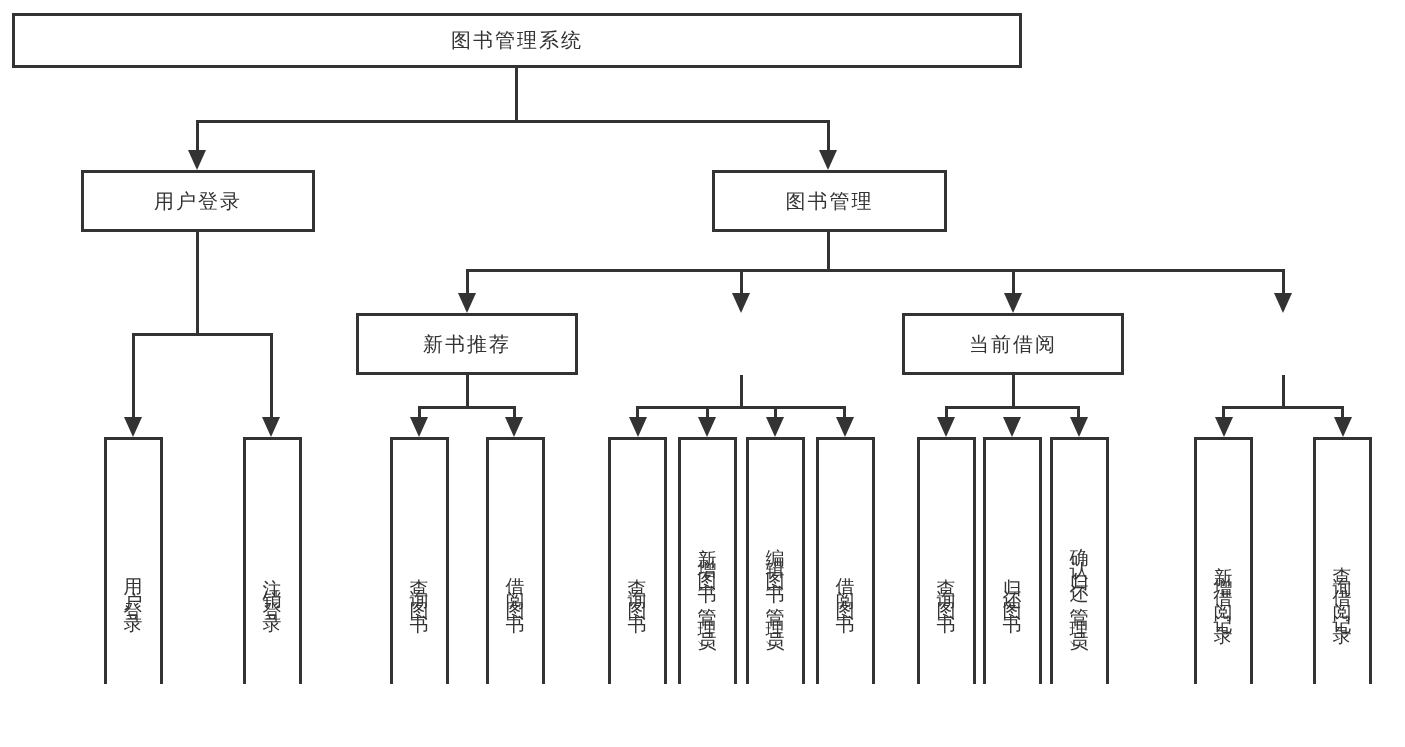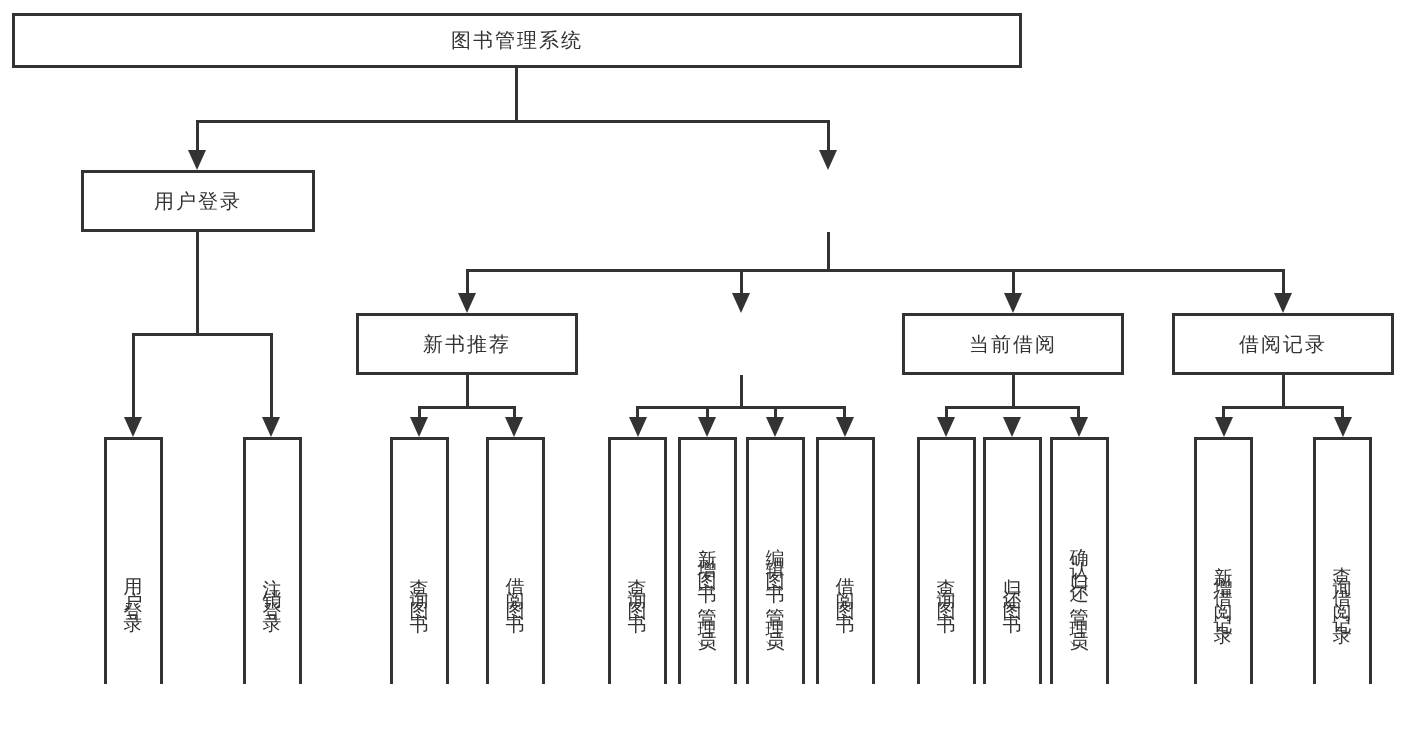--- a/index.html
+++ b/index.html
@@ -39,20 +39,23 @@
   <div class="vline" style="left:515px;top:68px;height:55px;"></div>
   <div class="hline" style="left:196px;top:120px;width:634px;"></div>
   <div class="vline" style="left:196px;top:120px;height:32px;"></div>
   <div class="vline" style="left:827px;top:120px;height:32px;"></div>
   <div class="arrow" style="left:188px;top:150px;"></div>
   <div class="arrow" style="left:819px;top:150px;"></div>
 
   <div class="hbox" style="left:81px;top:170px;width:234px;height:62px;">
     <span>用户登录</span>
   </div>
+  <div class="hbox" style="left:712px;top:170px;width:235px;height:62px;">
+    <span>图书管理</span>
+  </div>
 
   <div class="vline" style="left:196px;top:232px;height:104px;"></div>
   <div class="hline" style="left:132px;top:333px;width:141px;"></div>
   <div class="vline" style="left:132px;top:333px;height:86px;"></div>
   <div class="vline" style="left:270px;top:333px;height:86px;"></div>
   <div class="arrow" style="left:124px;top:417px;"></div>
   <div class="arrow" style="left:262px;top:417px;"></div>
 
   <div class="vline" style="left:827px;top:232px;height:40px;"></div>
   <div class="hline" style="left:466px;top:269px;width:818px;"></div>
@@ -63,23 +66,20 @@
   <div class="arrow" style="left:458px;top:293px;"></div>
   <div class="arrow" style="left:732px;top:293px;"></div>
   <div class="arrow" style="left:1004px;top:293px;"></div>
   <div class="arrow" style="left:1274px;top:293px;"></div>
 
   <div class="hbox" style="left:356px;top:313px;width:222px;height:62px;justify-content:center;">
     <span>新书推荐</span>
   </div>
   <div class="hbox" style="left:902px;top:313px;width:222px;height:62px;text-align:right;">
     <span>当前借阅</span>
-  </div>
-  <div class="hbox" style="left:1172px;top:313px;width:222px;height:62px;">
-    <span>借阅记录</span>
   </div>
 
   <div class="vline" style="left:466px;top:375px;height:34px;"></div>
   <div class="vline" style="left:740px;top:375px;height:34px;"></div>
   <div class="vline" style="left:1012px;top:375px;height:34px;"></div>
   <div class="vline" style="left:1282px;top:375px;height:34px;"></div>
 
   <div class="hline" style="left:418px;top:406px;width:98px;"></div>
   <div class="vline" style="left:418px;top:406px;height:13px;"></div>
   <div class="vline" style="left:513px;top:406px;height:13px;"></div>

